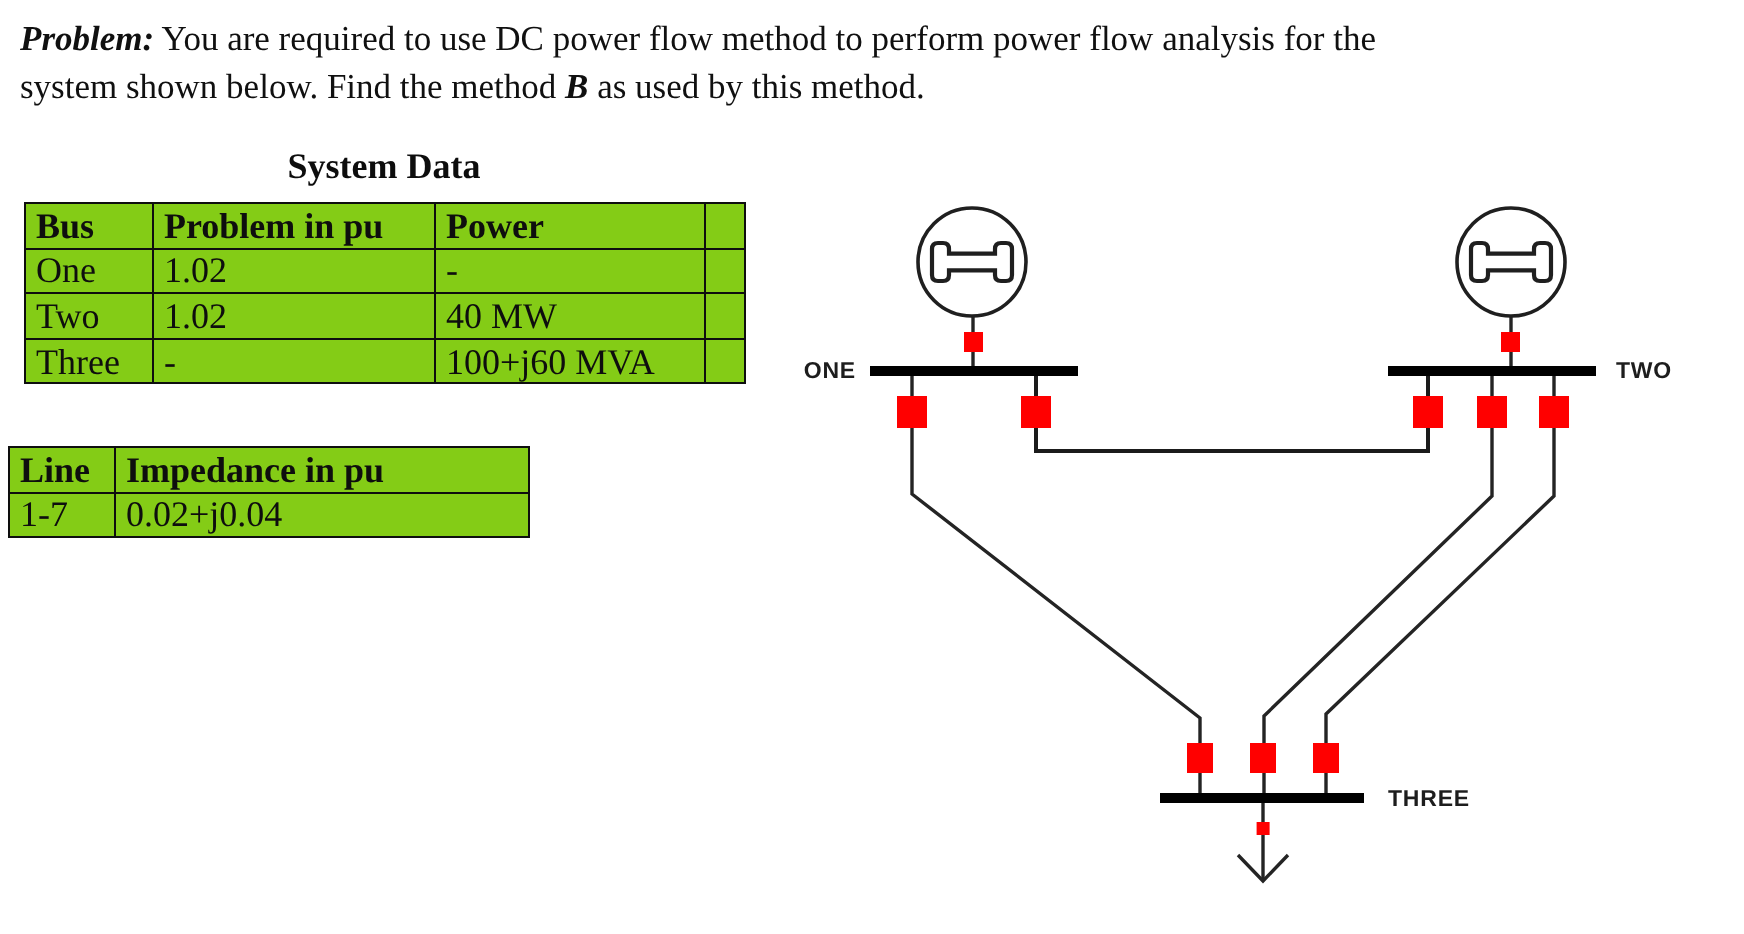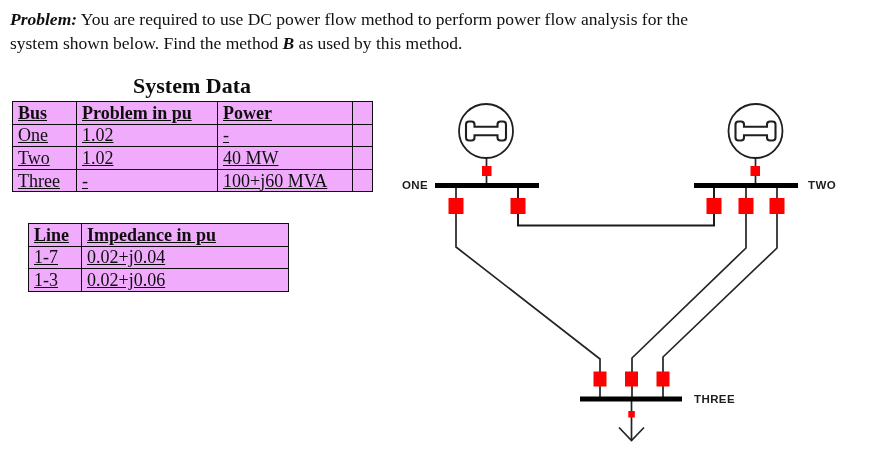--- a/index.html
+++ b/index.html
@@ -8,25 +8,25 @@
     background:#ffffff; font-family:"Liberation Serif", serif; color:#0d0d0d;
   }
   .problem {
     position:absolute; left:10px; top:7px; width:838px;
     font-size:17.5px; line-height:24px; color:#101010;
   }
   .b { font-weight:bold;font-style:italic; }
   .bi { font-weight:bold; font-style:italic; }
   .tbl-title {
     position:absolute; left:12px; top:73px; width:360px; text-align:center;
-    font-weight:bold; font-size:22px; color:#0d0d0d;
+    font-weight:bold; font-size:18px; color:#0d0d0d;
   }
-  table { border-collapse:collapse; position:absolute; table-layout:fixed; background:#f0abfc;text-decoration:underline; }
+  table { border-collapse:collapse; position:absolute; table-layout:fixed; background:#84cc16; }
   #sys-table  { left:12px; top:101px; width:360px; }
-  #line-table { left:28px; top:223px; width:260px;padding-left:12px; }
+  #line-table { left:4px; top:223px; width:260px;padding-left:12px; }
   th, td {
     border:1.6px solid #0e0e0e; height:21.6px; padding:0 2px 0 5px;
     font-size:18px; line-height:1; text-align:left; vertical-align:middle;
     white-space:nowrap; overflow:hidden; color:#0e0e0e;
   }
   th { font-weight:bold; }
   .diagram { position:absolute; left:390px; top:85px; width:482px; height:382px; }
   .wire { fill:none; stroke:#242424; stroke-width:1.7px; }
   .wire2 { fill:none; stroke:#1b1b1b; stroke-width:2px; }
   .machine { fill:#ffffff; stroke:#1f1f1f; stroke-width:1.8px; }
@@ -90,24 +90,20 @@
       </colgroup>
     <tbody>
         <tr>
       <th>Line</th>
       <th>Impedance in pu</th>
     </tr>
     <tr>
       <td>1-7</td>
       <td>0.02+j0.04</td>
     </tr>
-    <tr>
-      <td>1-3</td>
-      <td>0.02+j0.06</td>
-    </tr>
   </tbody>
     </table>
 
   <svg class="diagram" viewBox="390 85 482 382">
 
     <polyline class="wire" points="456,185 456,247 600,359 600,399"></polyline>
     <polyline class="wire2" points="518,185 518,225.5 714,225.5 714,185"></polyline>
     <polyline class="wire" points="746,185 746,248 632,358 632,399"></polyline>
     <polyline class="wire" points="777,185 777,248 663,357 663,399"></polyline>
 

